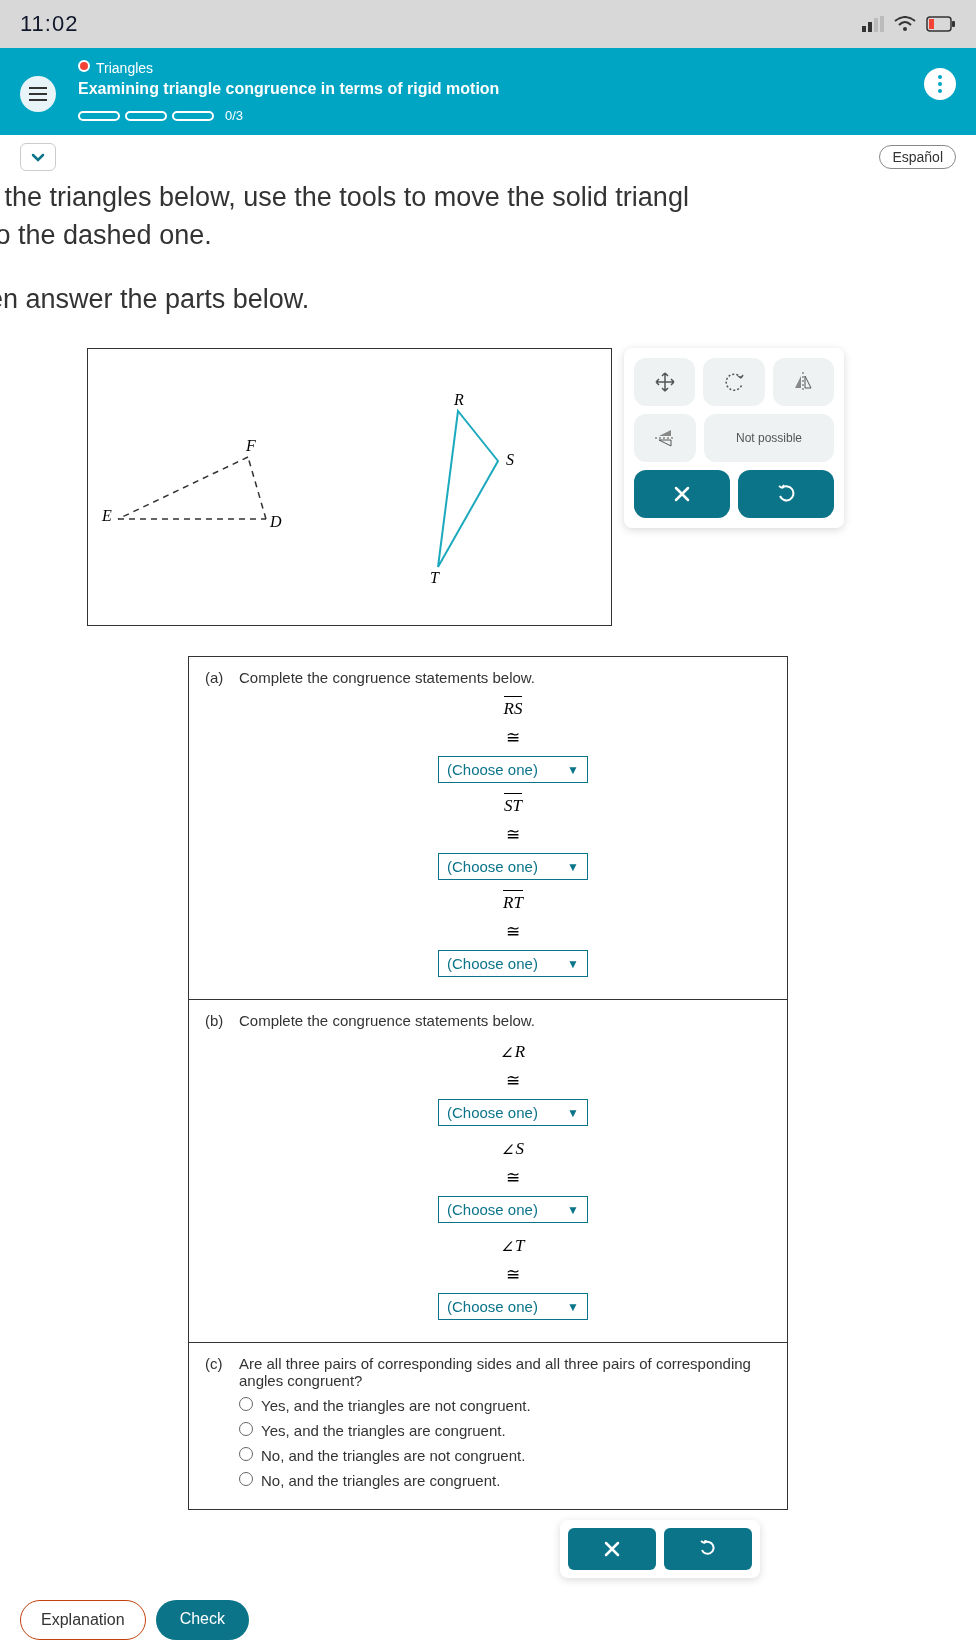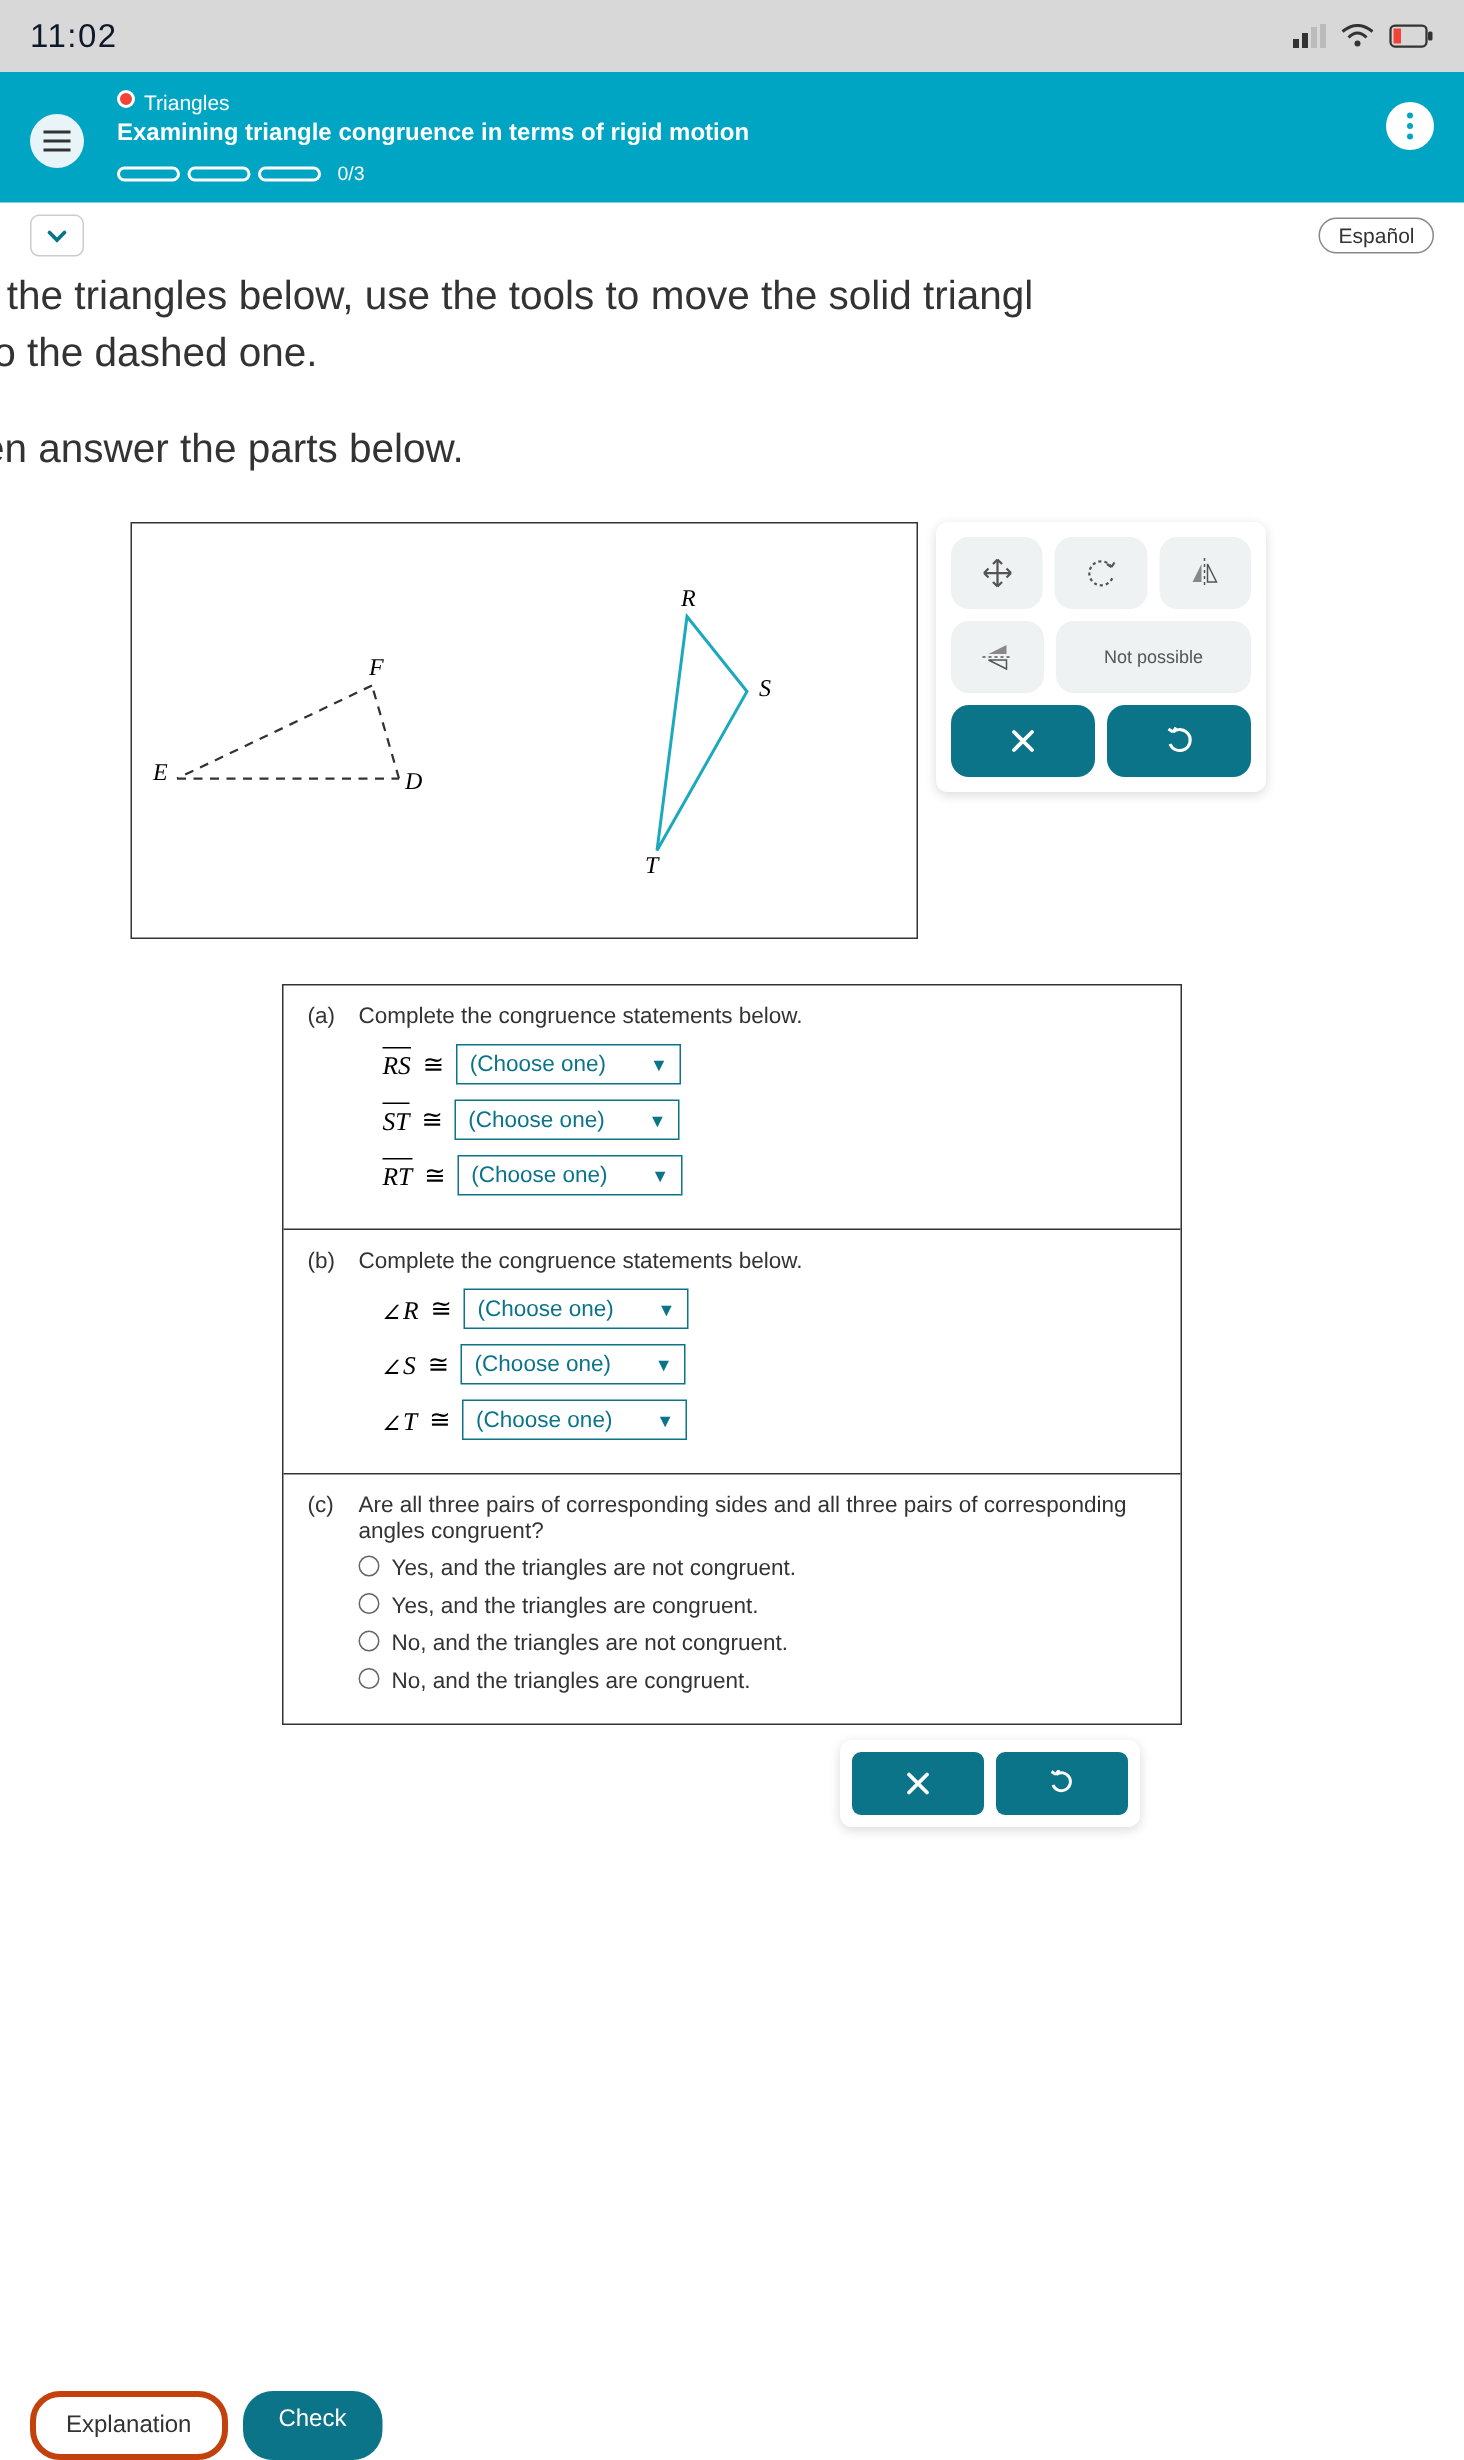--- a/index.html
+++ b/index.html
@@ -38,36 +38,36 @@
 .tool-btn { width: 62px; height: 48px; background: #eef2f2; border-radius: 12px; display: flex; align-items: center; justify-content: center; cursor: pointer; font-size: 12px; color: #555; text-align: center; }
 .tool-btn.wide { flex: 1; }
 .tool-btn.action { background: #0b7489; }
 .tool-btn.action svg { stroke: #fff; }
 
 .answer-panel { margin: 30px auto 0; width: 600px; border: 1px solid #333; }
 .answer-section { padding: 12px 16px; border-bottom: 1px solid #333; }
 .answer-section:last-child { border-bottom: none; }
 .sec-label { font-size: 15px; color: #333; display: flex; gap: 10px; }
 .sec-letter { min-width: 24px; }
-.congr-row { display: flex; align-items: center; gap: 8px; margin: 10px 0 10px 50px; }
+.congr-row { display: flex; align-items: center; gap: 8px; margin: 10px 0 10px 50px; flex-direction: column; }
 .seg-label { font-family: 'Times New Roman', serif; font-style: italic; font-size: 17px; position: relative; padding-top: 3px; }
 .seg-label.overline::before { content: ''; position: absolute; top: 0; left: 0; right: 0; height: 1px; background: #000; }
 .congr-sym { font-size: 17px; }
 .angle-prefix { font-size: 13px; margin-right: 2px; }
 .dropdown { border: 1px solid #0b7489; padding: 4px 8px; display: flex; align-items: center; gap: 10px; cursor: pointer; min-width: 150px; }
 .dropdown-text { color: #0b7489; font-size: 15px; }
 .dropdown-arrow { color: #0b7489; font-size: 12px; margin-left: auto; }
 .radio-row { display: flex; gap: 8px; margin: 8px 0 8px 34px; font-size: 15px; color: #333; }
 .radio-circle { width: 14px; height: 14px; border: 1.5px solid #666; border-radius: 50%; flex-shrink: 0; }
 
 .bottom-actions { margin: 10px 0 0 560px; background: #fff; border-radius: 8px; box-shadow: 0 2px 8px rgba(0,0,0,0.15); padding: 8px; display: flex; gap: 8px; width: 200px; }
 .act-btn { flex: 1; height: 42px; background: #0b7489; border-radius: 6px; display: flex; align-items: center; justify-content: center; cursor: pointer; }
 
 .footer-btns { position: absolute; bottom: 0; left: 20px; display: flex; gap: 10px; padding-bottom: 0; }
-.expl-btn { border: 4px solid #c2410c; border-radius: 20px; padding: 10px 20px; font-size: 16px; color: #333; cursor: pointer; background: #fff; }
+.expl-btn { border: 1px solid #c2410c; border-radius: 20px; padding: 10px 20px; font-size: 16px; color: #333; cursor: pointer; background: #fff; }
 .check-btn { background: #0b7489; color: #fff; border-radius: 20px; padding: 10px 24px; font-size: 16px; cursor: pointer; border: none; }
 </style>
 </head>
 <body>
 
 <div class="status-bar">
   <div class="status-time">11:02</div>
   <div class="status-icons">
     <svg width="22" height="16" viewBox="0 0 22 16">
         <rect x="0" y="10" width="4" height="6" fill="#333"></rect>

